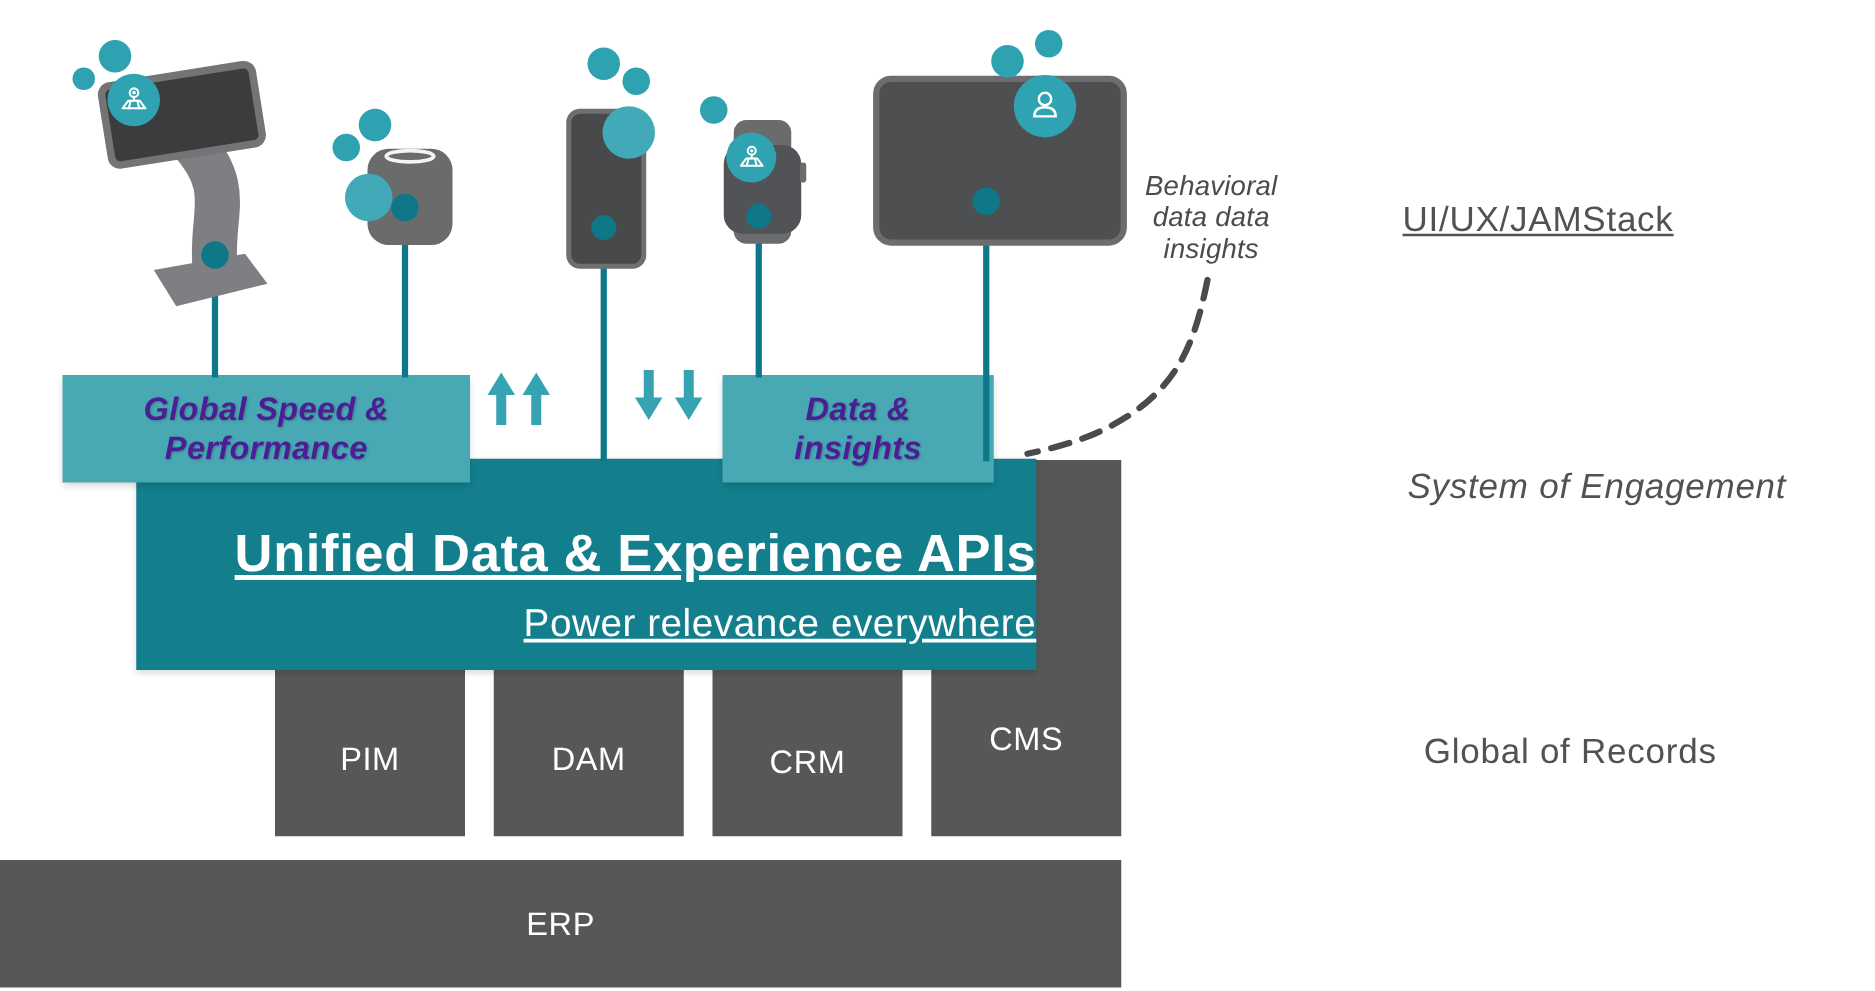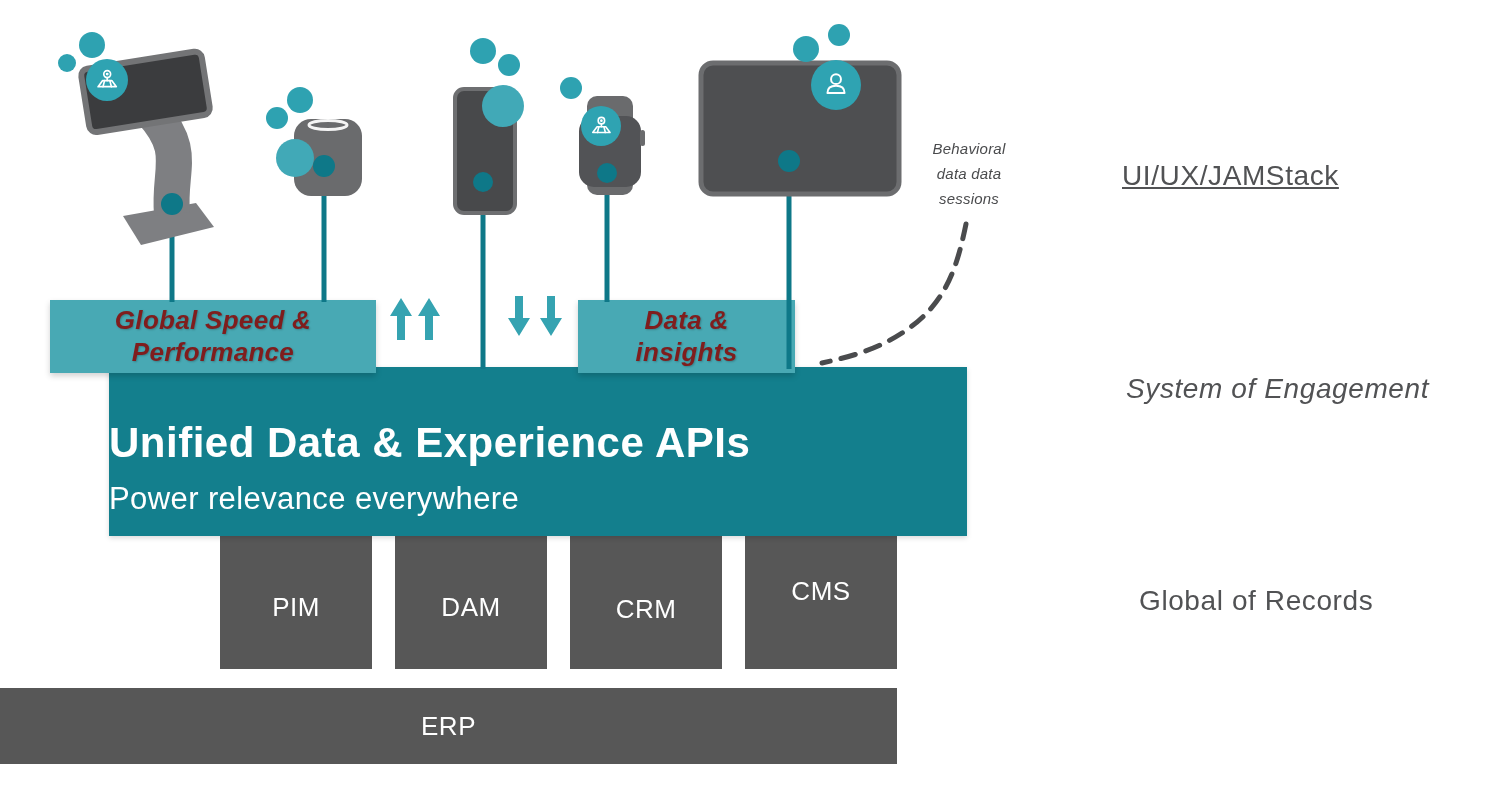--- a/index.html
+++ b/index.html
@@ -40,45 +40,46 @@
   .col-pim span{padding-top:222px;}
   .col-dam{left:395px;width:152px;}
   .col-dam span{padding-top:222px;}
   .col-crm{left:570px;width:152px;}
   .col-crm span{padding-top:224px;}
   .col-cms{left:745px;width:152px;text-align:right;}
   .col-cms span{padding-top:206px;}
 
   
   .erp{
-    position:absolute;left:0;top:688px;width:897px;height:76px;
+    position:absolute;left:0;top:688px;width:897px;height:102px;
     background:var(--gray-box);color:#fff;z-index:1;
     display:flex;align-items:center;justify-content:center;
     font-size:26px;font-weight:500;letter-spacing:.5px;
   }
 
   
   .api-box{
-    position:absolute;left:109px;top:367px;width:858px;height:169px;
-    background:var(--teal-dark);z-index:2;color:#fff;text-align:left;
+    position:absolute;left:109px;top:367px;width:720px;height:169px;
+    background:var(--teal-dark);z-index:2;color:#fff;text-align:right;
     box-shadow:0 2px 5px rgba(0,0,0,.15);
+    text-decoration:underline;
   }
   .api-box .title{
     margin-top:52px;font-size:42px;font-weight:800;letter-spacing:.5px;
   }
   .api-box .subtitle{
     margin-top:14px;font-size:31px;font-weight:400;letter-spacing:.4px;
   }
 
   
   .overlay-box{
-    position:absolute;top:300px;height:73px;z-index:3;
+    position:absolute;top:300px;height:86px;z-index:3;
     background:var(--teal-light);
     display:flex;align-items:center;justify-content:center;
-    color:#7f1d1d;font-size:26px;font-weight:800;font-style:italic;
+    color:#4c1d95;font-size:26px;font-weight:800;font-style:italic;
     text-align:center;line-height:1.2;letter-spacing:.3px;
     text-shadow:1px 1px 2px rgba(0,0,0,.22);
     box-shadow:0 3px 6px rgba(0,0,0,.18);
   }
   .overlay-left{left:50px;width:326px;}
   .overlay-left span{max-width:250px;}
   .overlay-right{left:578px;width:217px;}
   .overlay-right span{max-width:130px;}
 
   
@@ -86,21 +87,21 @@
     position:absolute;color:var(--gray-text);
     font-size:28px;letter-spacing:.6px;white-space:nowrap;z-index:1;
   }
   .label-jamstack{left:1122px;top:160px;text-decoration:underline;}
   .label-engagement{left:1126px;top:373px;font-style:italic;}
   .label-records{left:1139px;top:585px;}
 
   
   .annotation{
     position:absolute;left:893px;top:136px;width:152px;z-index:3;
-    color:var(--gray-dash);font-size:15px;font-style:italic;font-weight:500;
+    color:var(--gray-dash);font-size:22px;font-style:italic;font-weight:500;
     text-align:center;line-height:25px;letter-spacing:.2px;
   }
 
   
   .overlay-svg{position:absolute;left:0;top:0;z-index:4;pointer-events:none;}
 </style>
 </head>
 <body>
 
 <div class="stage">
@@ -134,21 +135,21 @@
     <span>Data &amp; insights</span>
   </div>
 
   <div class="layer-label label-jamstack">UI/UX/JAMStack</div>
   <div class="layer-label label-engagement">System of Engagement</div>
   <div class="layer-label label-records">Global of Records</div>
 
   <div class="annotation">
     <div>Behavioral</div>
     <div>data data</div>
-    <div>sessions</div>
+    <div>insights</div>
   </div>
 
   <svg class="overlay-svg" width="1500" height="793" viewBox="0 0 1500 793">
     <defs>
       <symbol id="icon-map-pin" viewBox="0 0 40 40">
         <g fill="none" stroke="#ffffff" stroke-width="2.2" stroke-linejoin="round" stroke-linecap="round">
           <path d="M8 28.5 L14 20.5 H26 L32 28.5 Z"></path>
           <path d="M16.5 20.5 L14.5 28.5 M23.5 20.5 L25.5 28.5"></path>
           <circle cx="20" cy="12" r="4.5"></circle>
           <path d="M20 16.5 V20.5"></path>

